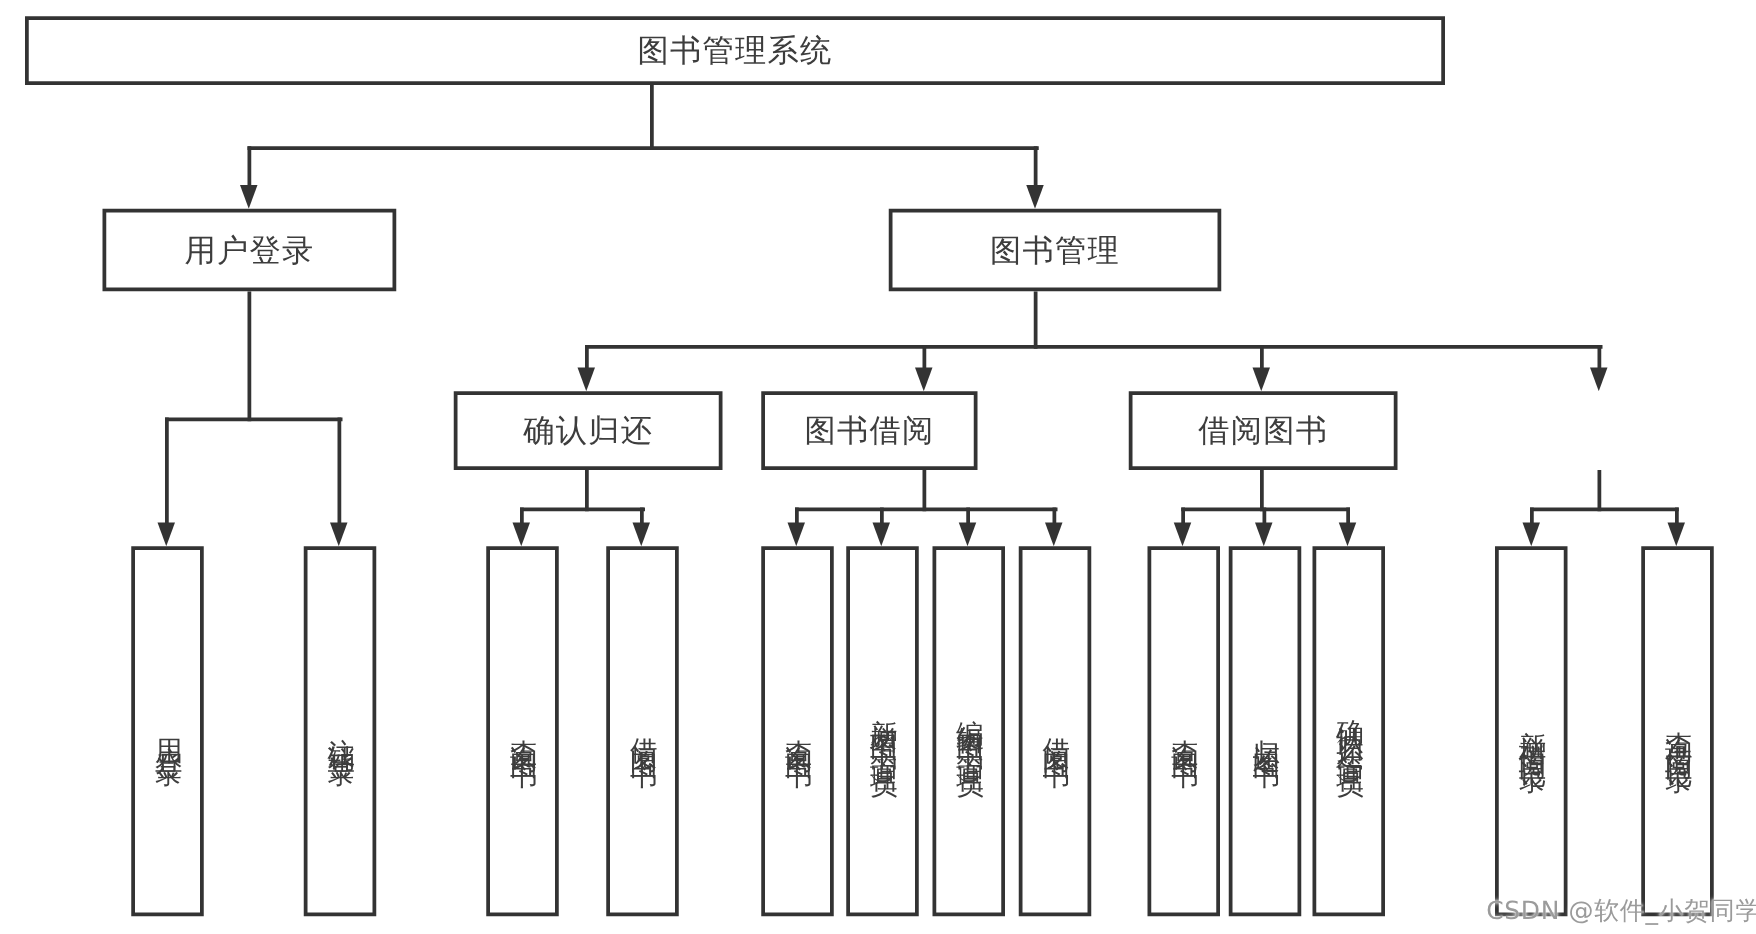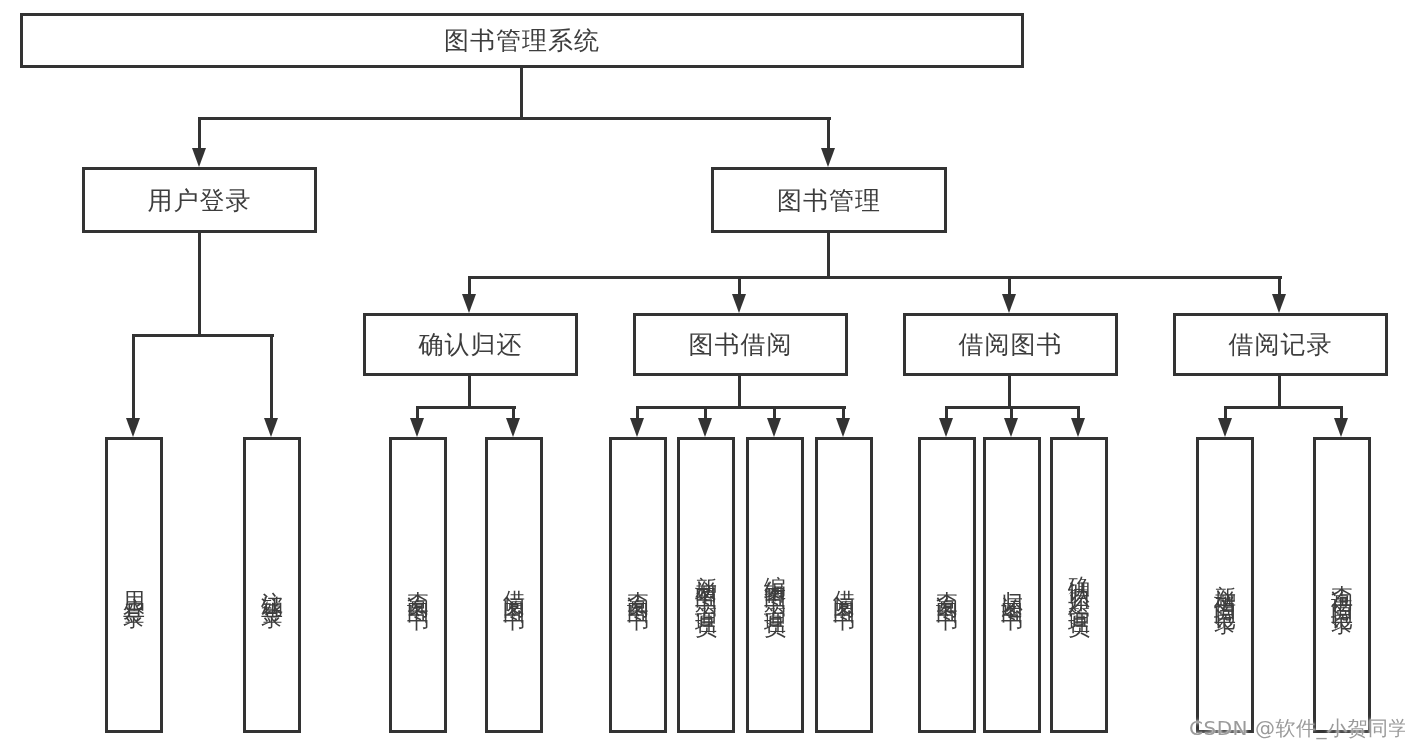--- a/index.html
+++ b/index.html
@@ -93,42 +93,39 @@
   <div class="vl" style="left:1077px;top:406px;height:14px"></div>
   <div class="arrow" style="left:1071px;top:418px"></div>
 
   <div class="vl" style="left:1278px;top:376px;height:33px"></div>
   <div class="hl" style="left:1224px;top:406px;width:119px"></div>
   <div class="vl" style="left:1224px;top:406px;height:14px"></div>
   <div class="arrow" style="left:1218px;top:418px"></div>
   <div class="vl" style="left:1340px;top:406px;height:14px"></div>
   <div class="arrow" style="left:1334px;top:418px"></div>
 
-  <div class="node hlabel" style="left:20px;top:13px;width:1004px;height:55px">
+  <div class="node hlabel" style="left:20px;top:13px;width:1136px;height:55px">
     <span>图书管理系统</span>
   </div>
 
   <div class="node hlabel" style="left:82px;top:167px;width:235px;height:66px">
     <span>用户登录</span>
   </div>
-  <div class="node hlabel" style="left:711px;top:167px;width:236px;height:66px">
+  <div class="node hlabel" style="left:711px;top:167px;width:266px;height:66px">
     <span>图书管理</span>
   </div>
 
   <div class="node hlabel" style="left:363px;top:313px;width:215px;height:63px">
     <span>确认归还</span>
   </div>
-  <div class="node hlabel" style="left:633px;top:313px;width:215px;height:63px">
+  <div class="node hlabel" style="left:609px;top:313px;width:173px;height:63px">
     <span>图书借阅</span>
   </div>
   <div class="node hlabel" style="left:903px;top:313px;width:215px;height:63px">
     <span>借阅图书</span>
-  </div>
-  <div class="node hlabel" style="left:1173px;top:313px;width:215px;height:63px">
-    <span>借阅记录</span>
   </div>
 
   <div class="node leaf" style="left:105px;top:437px;width:58px;height:296px">
     <span>用户登录</span>
   </div>
   <div class="node leaf" style="left:243px;top:437px;width:58px;height:296px">
     <span>注销登录</span>
   </div>
   <div class="node leaf" style="left:389px;top:437px;width:58px;height:296px">
     <span>查询图书</span>

